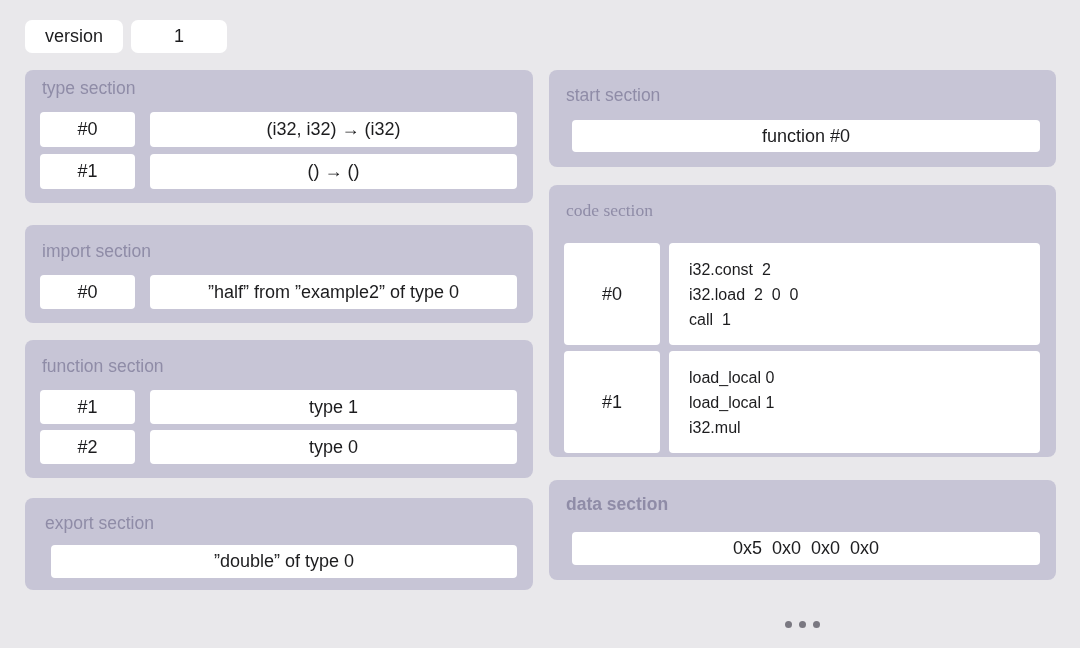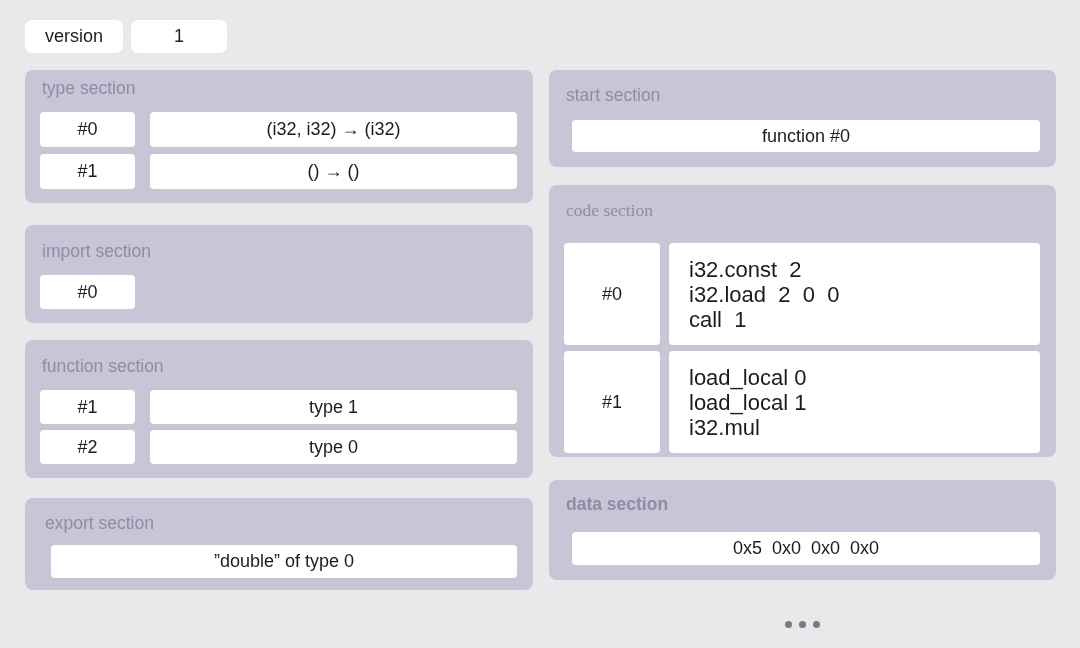--- a/index.html
+++ b/index.html
@@ -83,21 +83,21 @@
   .cidx{width:96px;flex:none;margin-right:9px;height:100%;}
   .cbody{
     flex:1;height:100%;
     background:var(--cell);
     border-radius:4px;
     display:flex;flex-direction:column;justify-content:center;
     align-items:flex-start;
     padding-left:20px;
   }
   .line{
-    font-size:22px;
+    font-size:16px;
     line-height:25px;
     white-space:pre;
     text-align:right;
   }
 
   .dots{
     position:absolute;
     left:785px;top:621px;
     display:flex;gap:7px;
   }
@@ -125,20 +125,21 @@
   <div class="row">
     <div class="cell idx">#1</div>
     <div class="cell val">() → ()</div>
   </div>
 </section>
 
 <section class="sec left" id="sec-import">
   <div class="sec-title">import section</div>
   <div class="row">
     <div class="cell idx">#0</div>
+    <div class="cell val">”half” from ”example2” of type 0</div>
   </div>
 </section>
 
 <section class="sec left" id="sec-function">
   <div class="sec-title">function section</div>
   <div class="row">
     <div class="cell idx">#1</div>
     <div class="cell val">type 1</div>
   </div>
   <div class="row">

